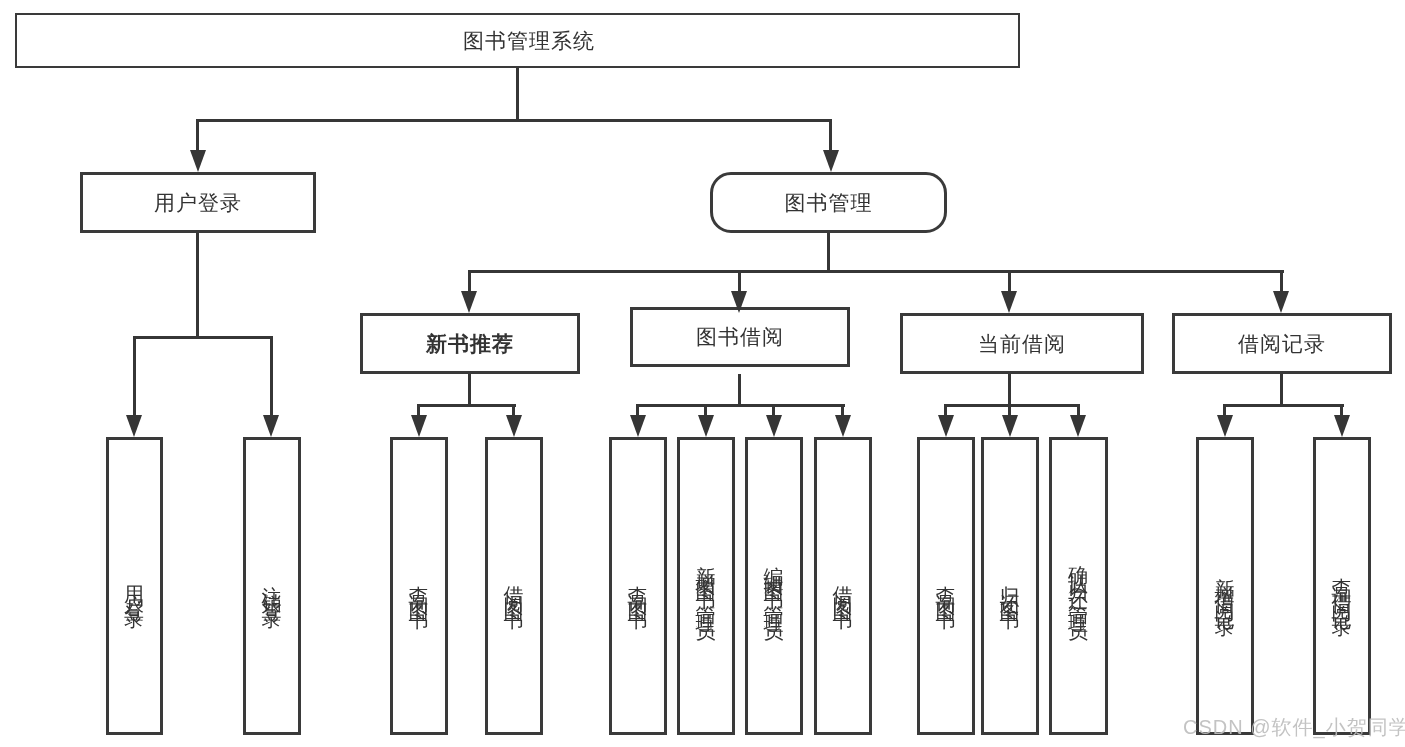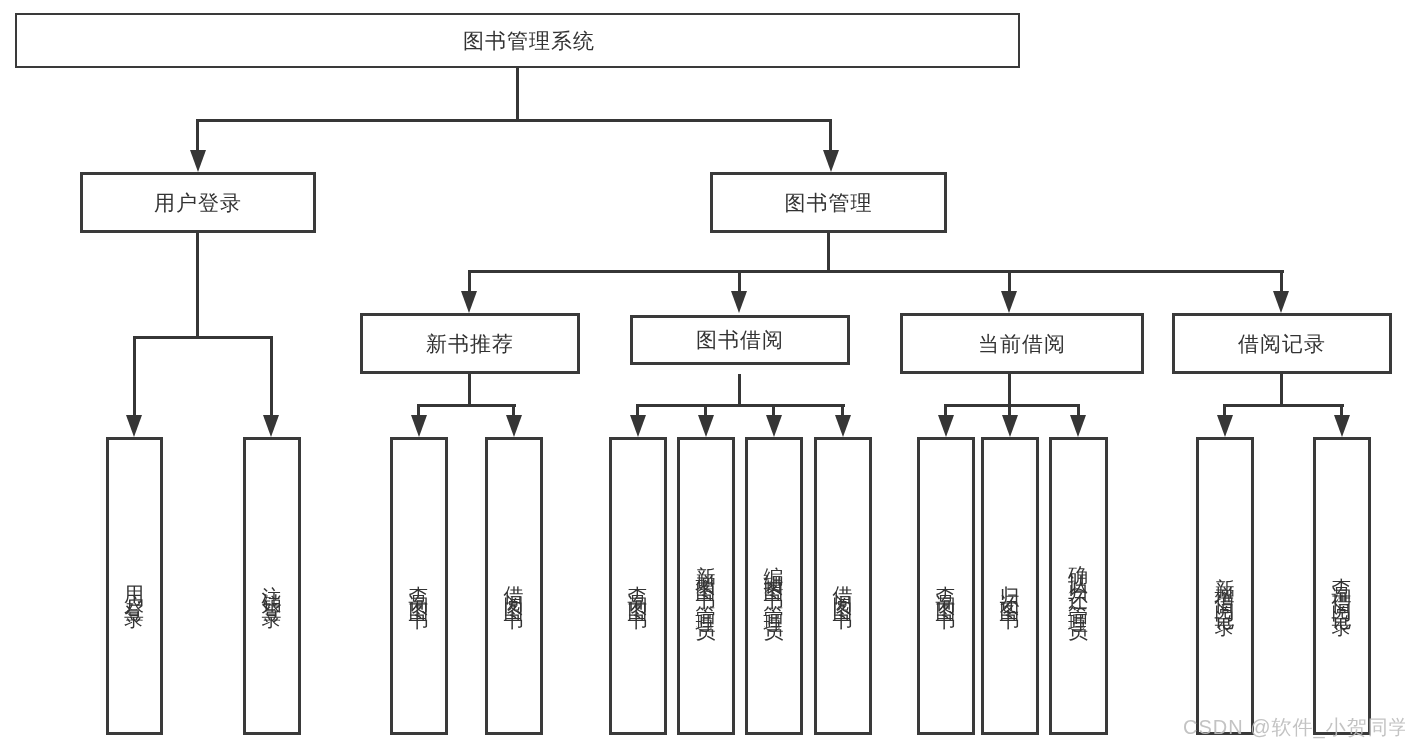--- a/index.html
+++ b/index.html
@@ -53,21 +53,21 @@
   <div class="ln" style="left:516px; top:68px; width:3px; height:54px;"></div>
   <div class="ln" style="left:196px; top:119px; width:636px; height:3px;"></div>
   <div class="ln" style="left:196px; top:119px; width:3px; height:34px;"></div>
   <div class="ln" style="left:829px; top:119px; width:3px; height:34px;"></div>
   <div class="arrow" style="left:190px; top:150px;"></div>
   <div class="arrow" style="left:823px; top:150px;"></div>
 
   <div class="hbox" style="left:80px; top:172px; width:236px; height:61px;">
     <span>用户登录</span>
   </div>
-  <div class="hbox" style="left:710px; top:172px; width:237px; height:61px;">
+  <div class="hbox" style="left:710px; top:172px; width:237px; height:61px;border-radius:21px;">
     <span>图书管理</span>
   </div>
 
   <div class="ln" style="left:196px; top:233px; width:3px; height:105px;"></div>
   <div class="ln" style="left:133px; top:336px; width:140px; height:3px;"></div>
   <div class="ln" style="left:133px; top:336px; width:3px; height:84px;"></div>
   <div class="ln" style="left:270px; top:336px; width:3px; height:84px;"></div>
   <div class="arrow" style="left:126px; top:415px;"></div>
   <div class="arrow" style="left:263px; top:415px;"></div>
 
@@ -82,24 +82,24 @@
   <div class="ln" style="left:468px; top:270px; width:816px; height:3px;"></div>
   <div class="ln" style="left:468px; top:270px; width:3px; height:26px;"></div>
   <div class="ln" style="left:738px; top:270px; width:3px; height:26px;"></div>
   <div class="ln" style="left:1008px; top:270px; width:3px; height:26px;"></div>
   <div class="ln" style="left:1280px; top:270px; width:3px; height:26px;"></div>
   <div class="arrow" style="left:461px; top:291px;"></div>
   <div class="arrow" style="left:731px; top:291px;"></div>
   <div class="arrow" style="left:1001px; top:291px;"></div>
   <div class="arrow" style="left:1273px; top:291px;"></div>
 
-  <div class="hbox" style="left:360px; top:313px; width:220px; height:61px;">
+  <div class="hbox" style="left:360px; top:313px; width:220px; height:61px;font-weight:bold;">
     <span>新书推荐</span>
   </div>
-  <div class="hbox" style="left:630px; top:315px; width:220px; height:50px;">
+  <div class="hbox" style="left:630px; top:307px; width:220px; height:60px;">
     <span>图书借阅</span>
   </div>
   <div class="hbox" style="left:900px; top:313px; width:244px; height:61px;">
     <span>当前借阅</span>
   </div>
   <div class="hbox" style="left:1172px; top:313px; width:220px; height:61px;">
     <span>借阅记录</span>
   </div>
 
   <div class="ln" style="left:468px; top:374px; width:3px; height:33px;"></div>

